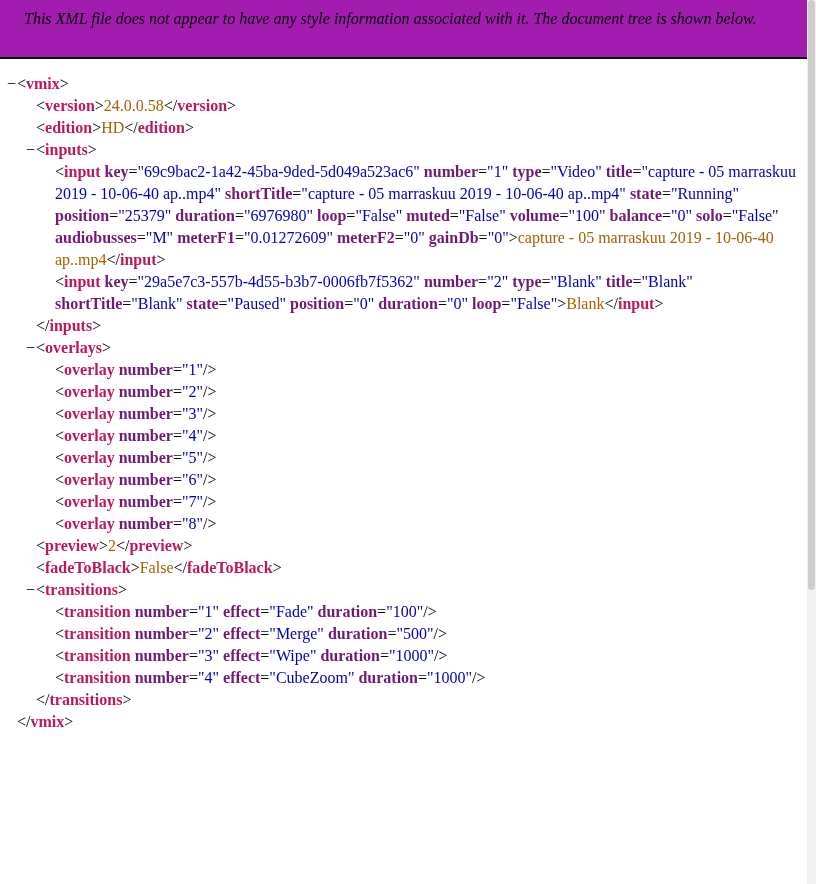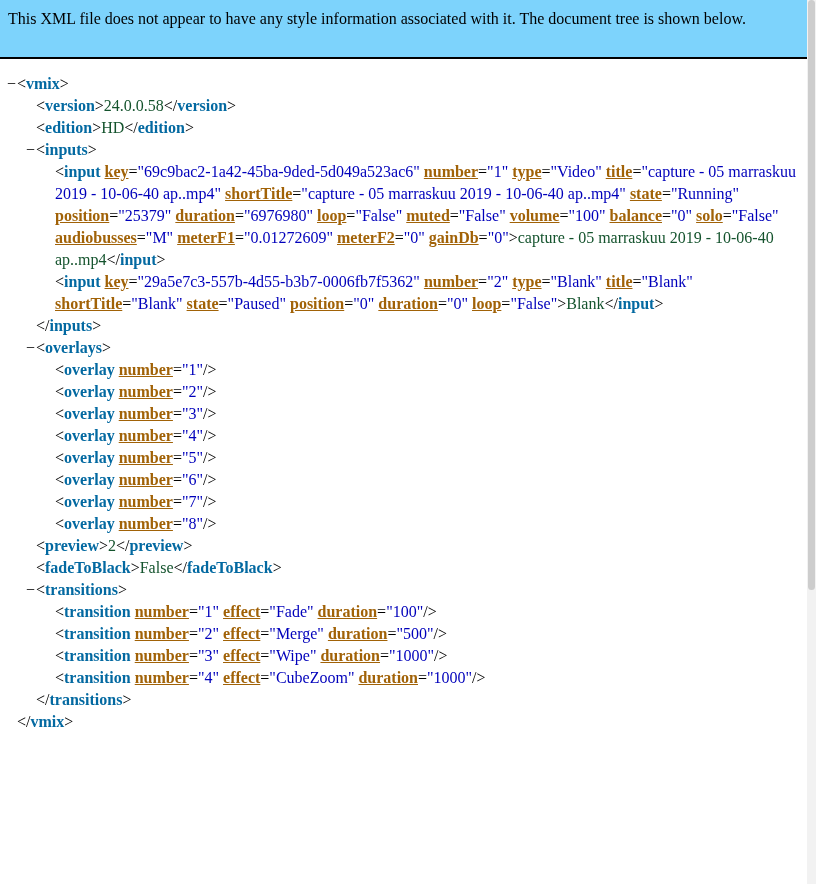--- a/index.html
+++ b/index.html
@@ -7,43 +7,44 @@
     width: 816px; height: 884px;
     overflow: hidden;
     background: #ffffff;
     font-family: "Liberation Serif", "DejaVu Serif", serif;
     font-size: 16px;
     color: #000;
     cursor: default;
   }
   .page { width: 807px; }
   .banner {
-    background: #7dd3fc;
+    background: #a21caf;
     border-bottom: 2px solid #000;
-    padding: 8px 10px 28px 8px;
+    padding: 8px 10px 28px 24px;
     line-height: 21px;
+    font-style: italic;
   }
   .tree {
     padding: 14px 4px 8px 17px;
     line-height: 22px;
   }
   .elem { }
   .line { position: relative; }
   .children { margin-left: 19px; }
   .expander {
     position: absolute;
     left: -10px;
     color: #000;
     cursor: pointer;
   }
-  .tag  { color: #0369a1; font-weight: bold; }
-  .attr { color: #a16207; font-weight: bold; text-decoration: underline; }
+  .tag  { color: #be185d; font-weight: bold; }
+  .attr { color: #701a75; font-weight: bold; }
   .eq   { color: #000000; }
   .val  { color: #0000BB; }
-  .txt  { color: #14532d; }
+  .txt  { color: #a16207; }
   .bracket { color: #000000; }
   .scrollbar {
     position: fixed;
     top: 0; right: 0;
     width: 9px; height: 884px;
     background: #f2f2f2;
   }
   .scrollbar .thumb {
     position: absolute;
     top: 0; left: 1px;

